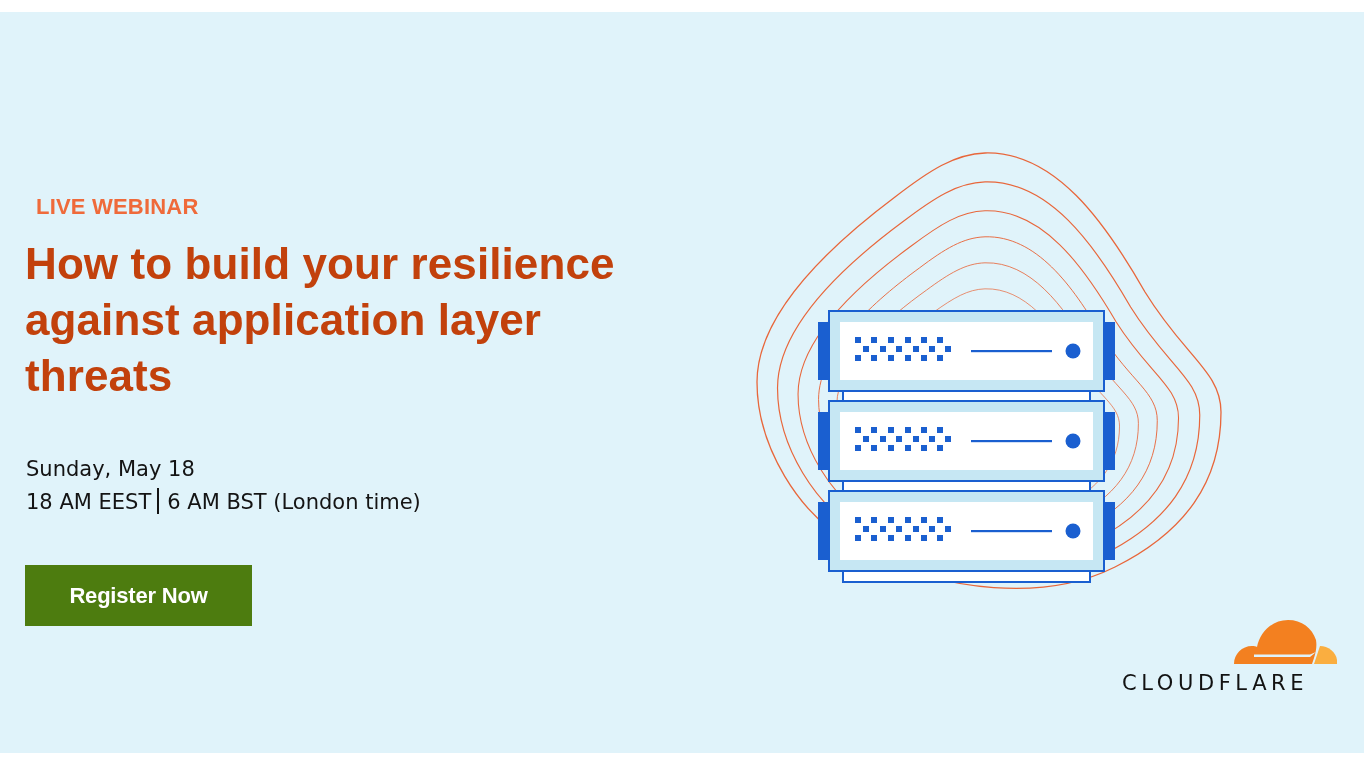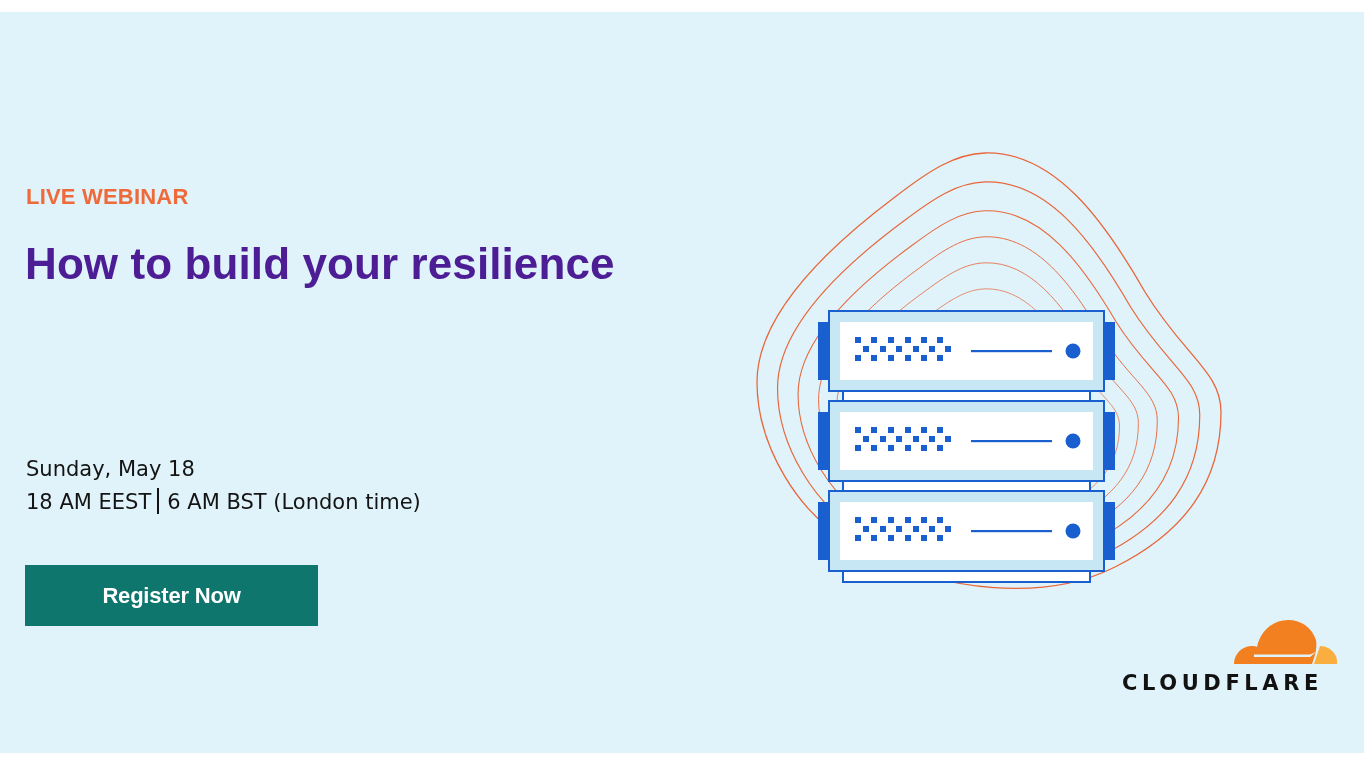--- a/index.html
+++ b/index.html
@@ -22,33 +22,33 @@
     }
     .eyebrow {
       position: absolute;
       left: 26px;
       top: 172px;
       font-family: "Liberation Sans", sans-serif;
       font-size: 22px;
       font-weight: 700;
       color: #ef6a3a;
       letter-spacing: 0.2px;
-      margin: 0;
+      margin: 10px;
     }
     .title {
       position: absolute;
       left: 25px;
       top: 224px;
       width: 660px;
       margin: 0;
       font-family: "Liberation Sans", sans-serif;
       font-size: 44px;
       line-height: 56px;
       font-weight: 700;
-      color: #4c1d95;
+      color: #c2410c;
       letter-spacing: 0.1px;
     }
     .when {
       position: absolute;
       left: 26px;
       top: 441px;
       font-family: "DejaVu Sans", sans-serif;
       font-size: 21px;
       line-height: 33px;
       color: #141414;
@@ -58,23 +58,23 @@
       width: 2px;
       height: 26px;
       background: #141414;
       vertical-align: -5px;
       margin: 0 8px 0 6px;
     }
     .cta {
       position: absolute;
       left: 25px;
       top: 553px;
-      width: 293px;
+      width: 227px;
       height: 61px;
-      background: #0f766e;
+      background: #4d7c0f;
       color: #ffffff;
       border: none;
       font-family: "Liberation Sans", sans-serif;
       font-size: 22px;
       font-weight: 700;
       cursor: pointer;
       letter-spacing: -0.2px;
       padding: 0;
     }
     .illustration {
@@ -96,37 +96,38 @@
       left: 114px;
       top: 0;
       width: 108px;
       height: 52px;
     }
     .logo-word {
       position: absolute;
       left: 4px;
       top: 55px;
       font-family: "DejaVu Sans", sans-serif;
-      font-weight: 700;
+      font-weight: 400;
       font-size: 21px;
       letter-spacing: 4.6px;
       color: #121212;
       white-space: nowrap;
     }
   </style>
 </head>
 <body>
 
 <div class="banner">
 
   <p class="eyebrow">LIVE WEBINAR</p>
 
   <h1 class="title">
     <span>How to build your resilience</span><br>
-    <br>
+    <span>against application layer</span><br>
+    <span>threats</span>
   </h1>
 
   <div class="when">
     <div>Sunday, May 18</div>
     <div>
       <span>18 AM EEST</span><span class="sep"></span><span>6 AM BST (London time)</span>
     </div>
   </div>
 
   <button class="cta">Register Now</button>

